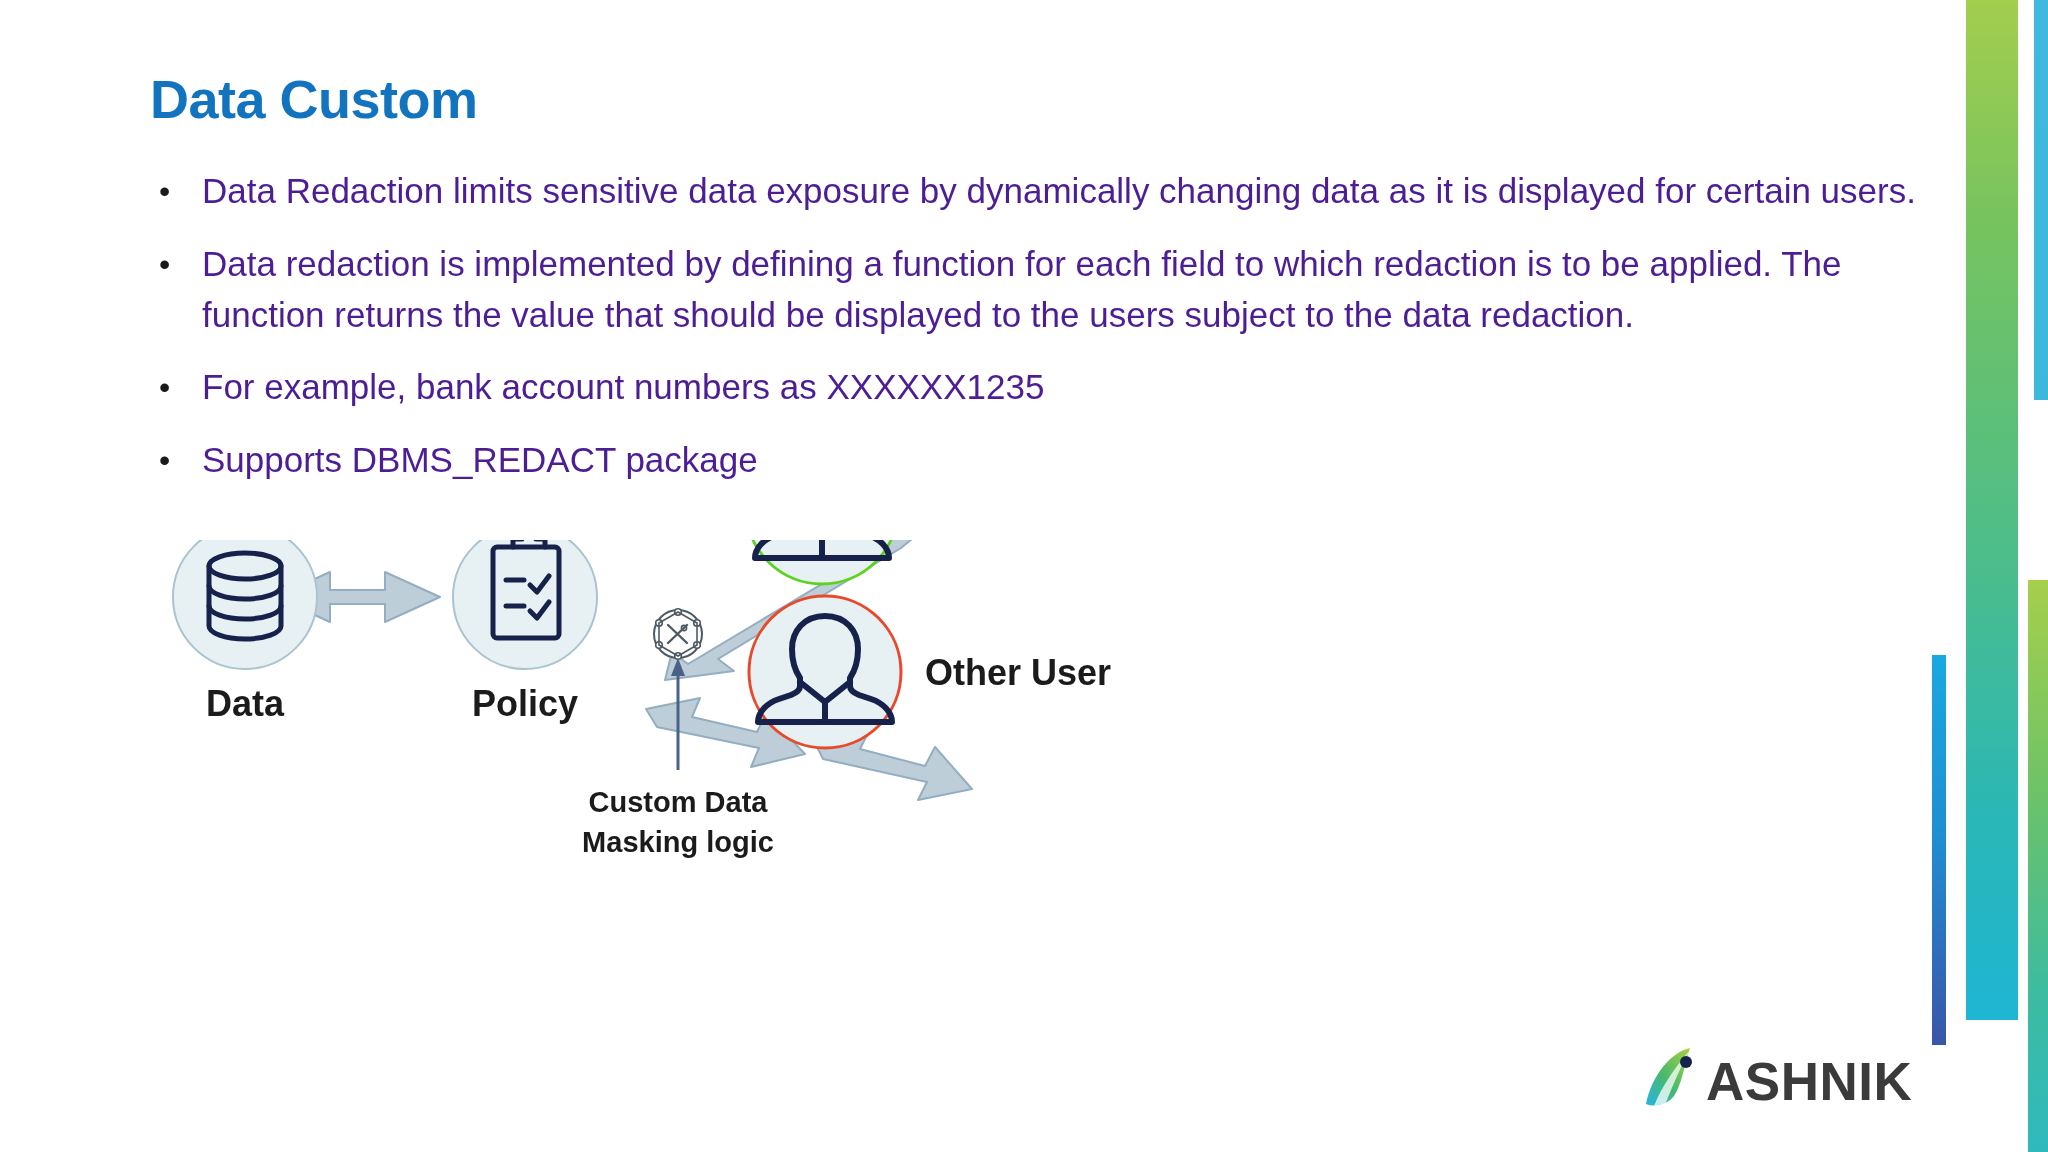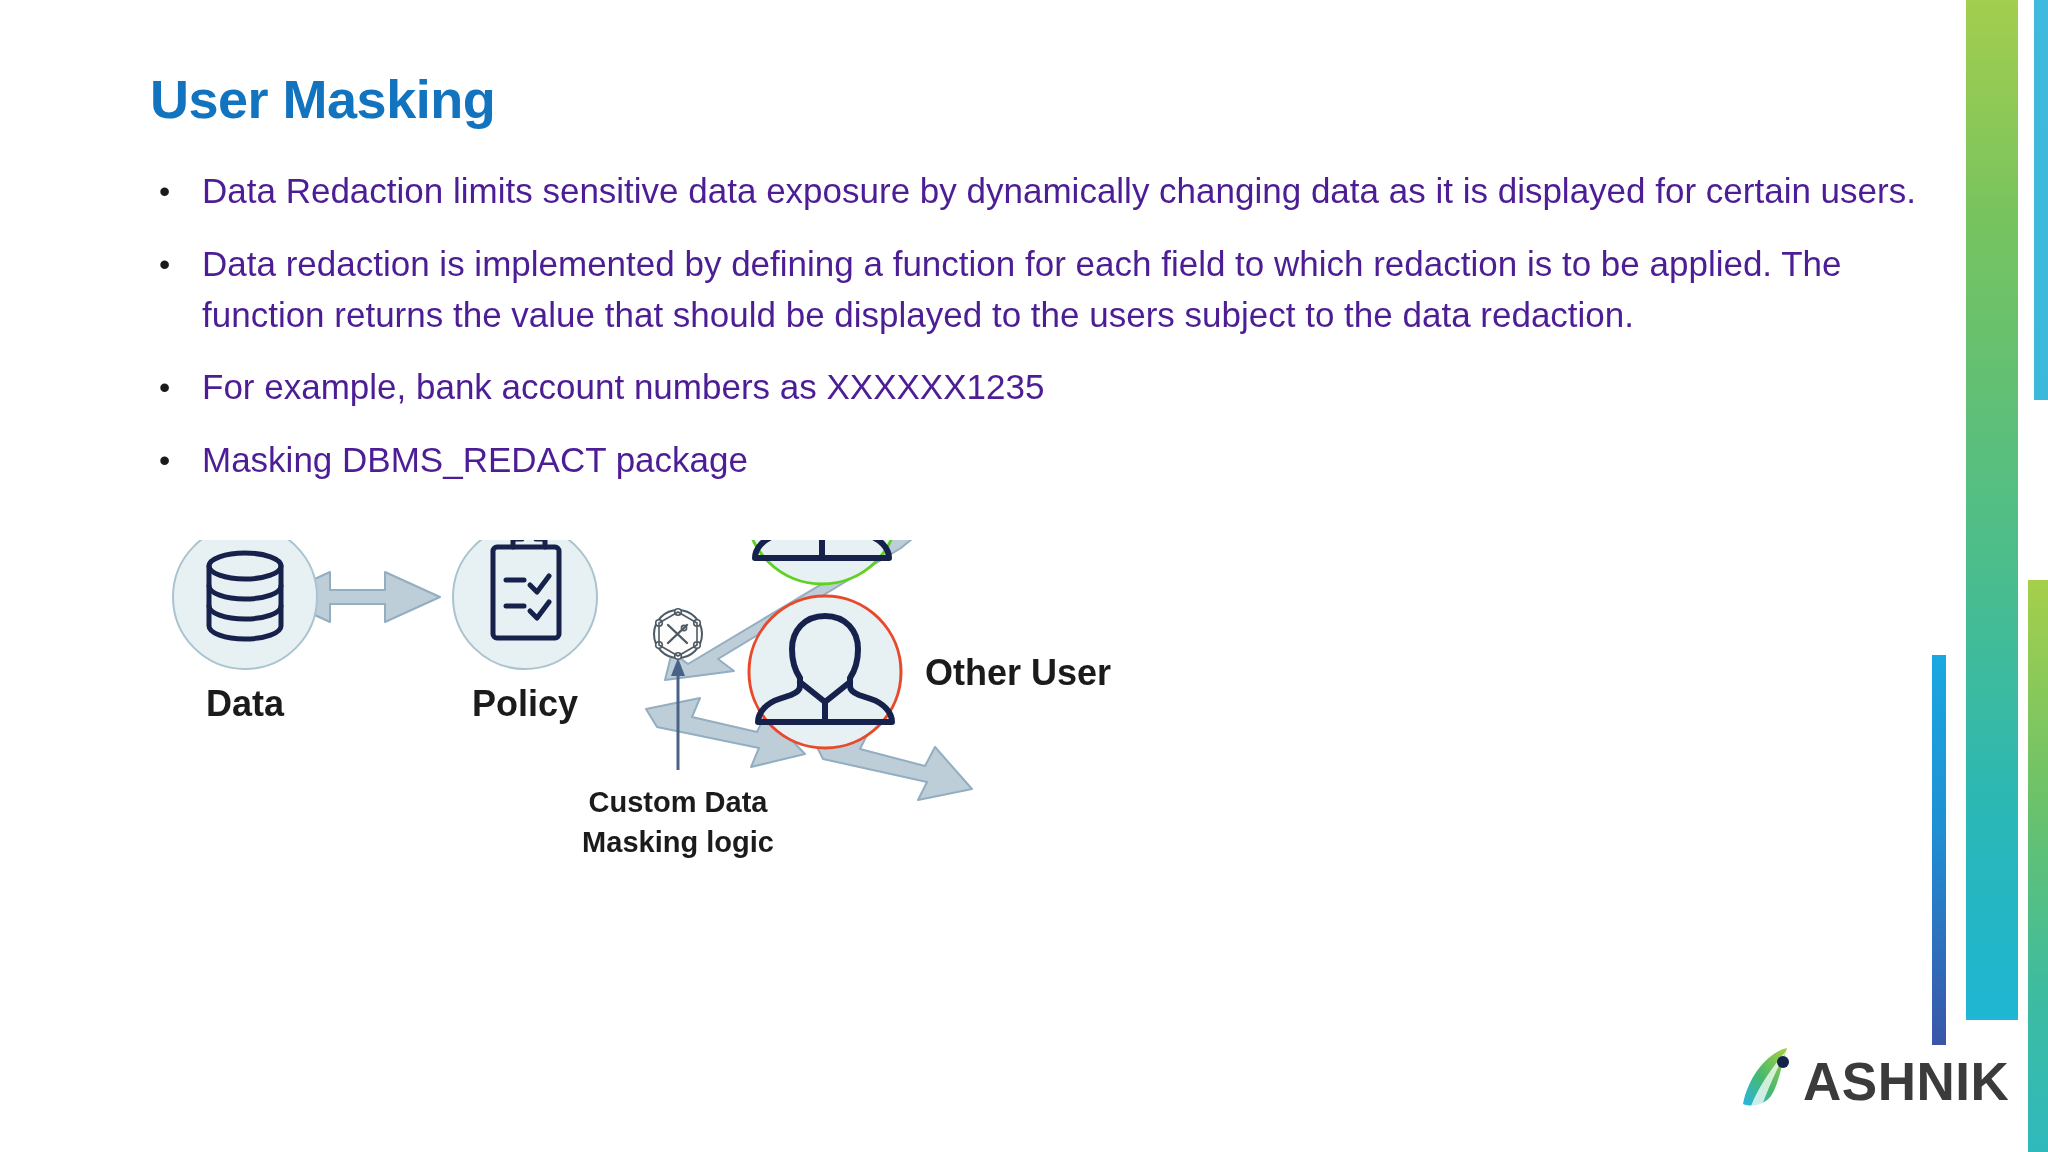--- a/index.html
+++ b/index.html
@@ -51,56 +51,56 @@
   .bullet-text{
     font-size:35px;line-height:51px;color:#4c1d95;
     flex:1 1 auto;
   }
 
   
   #diagram{position:absolute;left:150px;top:540px;width:1300px;height:590px;font-weight:bold;}
   #diagram svg{display:block;}
 
   #ashnik-logo{
-    position:absolute;left:1735px;top:1040px;width:280px;height:78px;text-align:center;
+    position:absolute;left:1638px;top:1040px;width:280px;height:78px;text-align:center;
   }
   #ashnik-logo svg{display:block;}
 </style>
 </head>
 <body>
 
 <div id="deco-bars">
   <div class="bar" id="bar-green-wide"></div>
   <div class="bar" id="bar-cyan-top"></div>
   <div class="bar" id="bar-blue-mid"></div>
   <div class="bar" id="bar-green-thin"></div>
 </div>
 
-<div id="page-title">User Masking</div>
+<div id="page-title">Data Custom</div>
 
 <div id="bullet-list">
 
   <div class="bullet-row">
     <div class="bullet-dot">•</div>
     <div class="bullet-text">Data Redaction limits sensitive data exposure by dynamically changing data as it is displayed for certain users.</div>
   </div>
 
   <div class="bullet-row">
     <div class="bullet-dot">•</div>
     <div class="bullet-text">Data redaction is implemented by defining a function for each field to which redaction is to be applied. The function returns the value that should be displayed to the users subject to the data redaction.</div>
   </div>
 
   <div class="bullet-row">
     <div class="bullet-dot">•</div>
     <div class="bullet-text">For example, bank account numbers as XXXXXX1235</div>
   </div>
 
   <div class="bullet-row">
     <div class="bullet-dot">•</div>
-    <div class="bullet-text">Masking DBMS_REDACT package</div>
+    <div class="bullet-text">Supports DBMS_REDACT package</div>
   </div>
 
 </div>
 
 <div id="diagram">
 <svg width="1300" height="590" viewBox="0 0 1300 590" xmlns="http://www.w3.org/2000/svg">
 
   <g>
     <path d="M 195 50 L 195 32 L 250 57 L 195 82 L 195 64
              L 140 64 L 140 82 L 85 57 L 140 32 L 140 50 Z" transform="translate(40,0)" fill="#bdced9" stroke="#93aec0" stroke-width="2" stroke-linejoin="round"></path>

